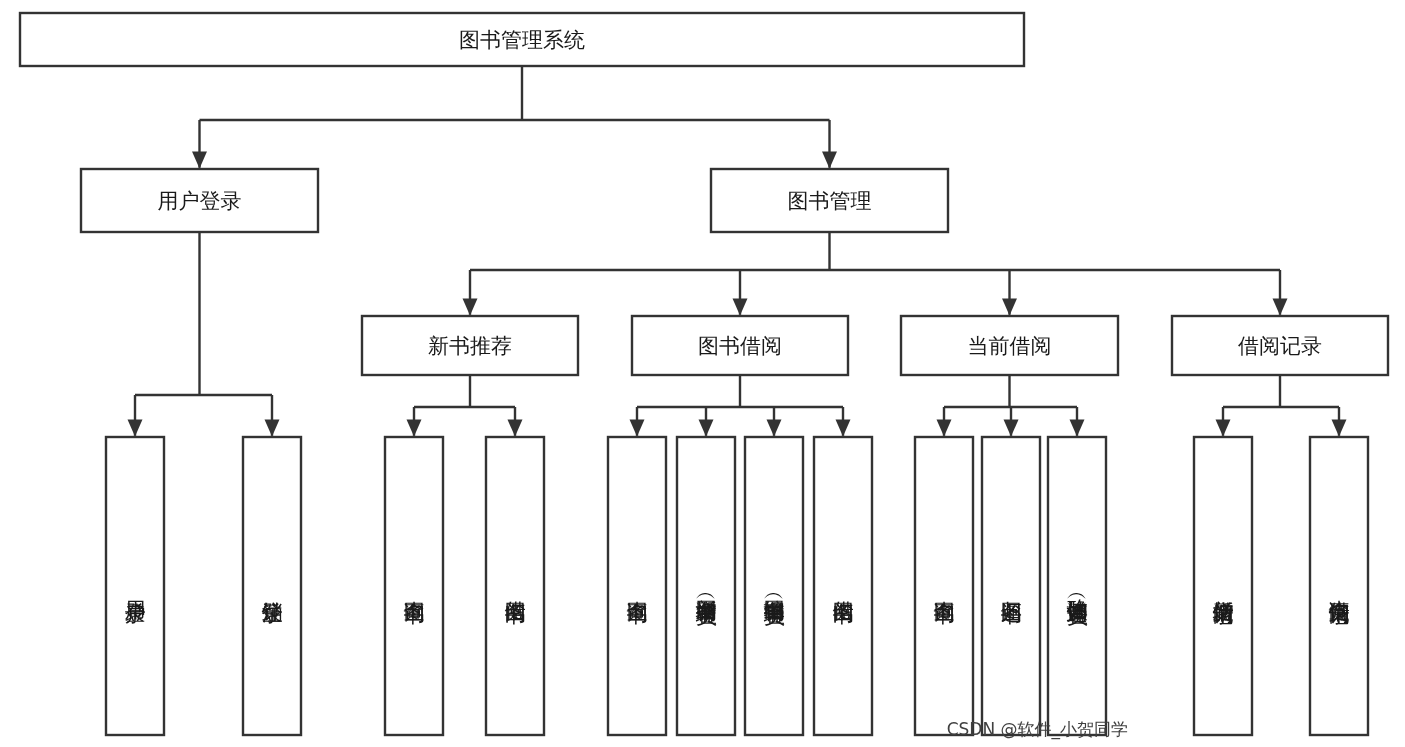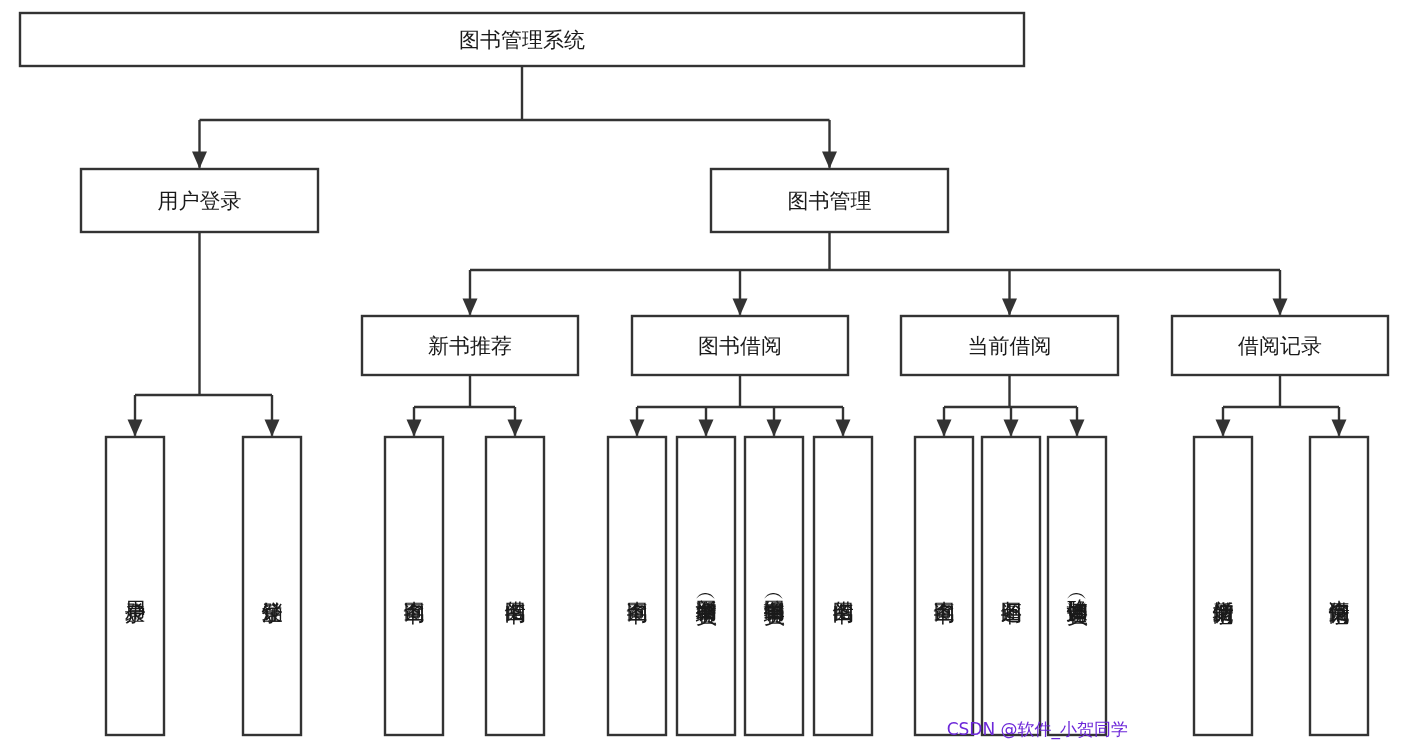--- a/index.html
+++ b/index.html
@@ -62,21 +62,21 @@
     justify-content: center;
     white-space: nowrap;
     user-select: none;
   }
   .watermark {
     position: absolute;
     right: 8px;
     bottom: 6px;
     font-family: "DejaVu Sans", "Liberation Sans", sans-serif;
     font-size: 17px;
-    color: #6d28d9;
+    color: #404040;
     white-space: nowrap;
     user-select: none;
   }
 </style>
 </head>
 <body>
 
 <div id="diagram-root">
 
   <svg id="tree-svg" viewBox="0 0 1405 747">

